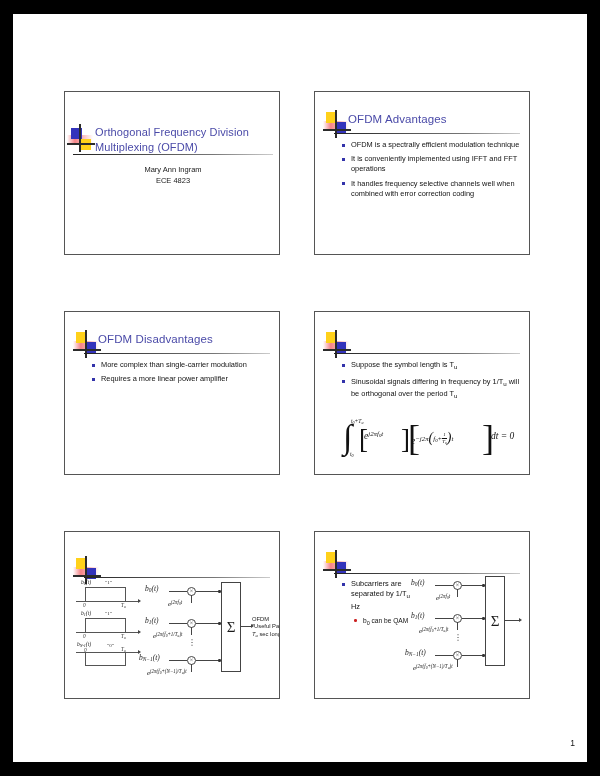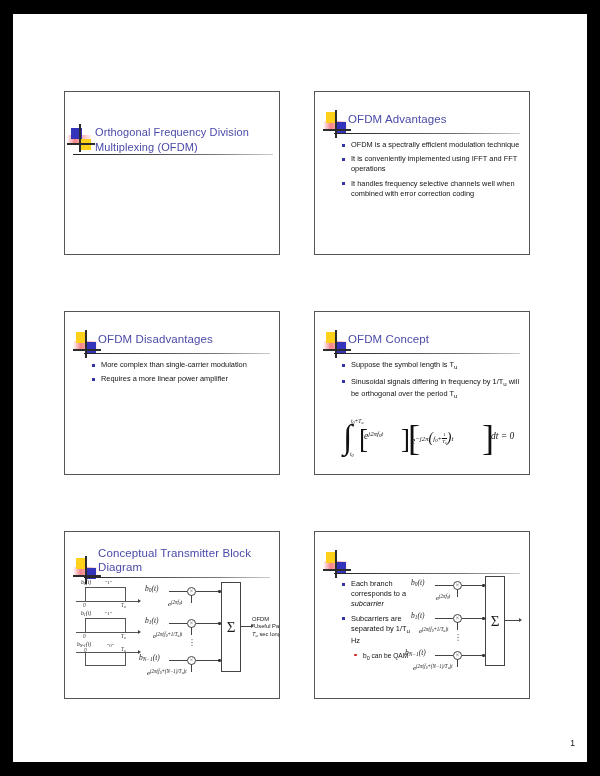--- a/index.html
+++ b/index.html
@@ -357,20 +357,24 @@
     <div class="slide s-c0 s-r0">
       <div class="logo v-title t1-logo">
         <div class="smear"></div>
         <div class="sq-a"></div>
         <div class="sq-b"></div>
         <div class="vbar"></div>
         <div class="hbar"></div>
       </div>
       <div class="slide-title t1-title">Orthogonal Frequency Division Multiplexing (OFDM)</div>
       <div class="title-underline t1-rule"></div>
+      <div class="t1-sub">
+        <div>Mary Ann Ingram</div>
+        <div>ECE 4823</div>
+      </div>
     </div>
 
     <div class="slide s-c1 s-r0">
       <div class="logo v-content c-logo">
         <div class="smear"></div>
         <div class="sq-a"></div>
         <div class="sq-b"></div>
         <div class="vbar"></div>
         <div class="hbar"></div>
       </div>
@@ -400,21 +404,20 @@
     </div>
 
     <div class="slide s-c1 s-r1">
       <div class="logo v-content c-logo">
         <div class="smear"></div>
         <div class="sq-a"></div>
         <div class="sq-b"></div>
         <div class="vbar"></div>
         <div class="hbar"></div>
       </div>
-      <div class="slide-title c-title">OFDM Concept</div>
       <div class="title-underline c-rule"></div>
       <div class="bullets">
         <div class="bullet">Suppose the symbol length is T<sub>u</sub></div>
         <div class="bullet">Sinusoidal signals differing in frequency by 1/T<sub>u</sub> will be orthogonal over the period T<sub>u</sub></div>
       </div>
 
       <div class="formula">
         <div class="int-sign">∫</div>
         <div class="int-top">
           <i>t</i><span class="sub-sc">0</span>+<i>T</i><span class="sub-sc">u</span>
@@ -442,21 +445,20 @@
     </div>
 
     <div class="slide s-c0 s-r2">
       <div class="logo v-content c-logo two-line">
         <div class="smear"></div>
         <div class="sq-a"></div>
         <div class="sq-b"></div>
         <div class="vbar"></div>
         <div class="hbar"></div>
       </div>
-      <div class="slide-title c-title two-line">Conceptual Transmitter Block Diagram</div>
       <div class="title-underline c-rule two-line"></div>
 
       <div class="diagram d5">
 
         <div class="sig-lbl" style="left:10px;top:-1px;">
           b<span class="sub-sc">0</span>(t)
         </div>
         <div class="bit-lbl" style="left:34px;top:0px;">“1”</div>
         <div class="pulsebox" style="left:14px;top:7px;width:41px;height:14px;"></div>
         <div class="axis" style="left:5px;top:21px;width:62px;"></div>
@@ -540,21 +542,20 @@
       <div class="logo v-content c-logo">
         <div class="smear"></div>
         <div class="sq-a"></div>
         <div class="sq-b"></div>
         <div class="vbar"></div>
         <div class="hbar"></div>
       </div>
       <div class="title-underline c-rule"></div>
 
       <div class="bullets" style="width:70px;top:47px;">
-        <div class="bullet">Each branch corresponds to a <i>subcarrier</i></div>
         <div class="bullet">Subcarriers are separated by 1/T<sub>u</sub> Hz</div>
         <div class="bullet sub">b<sub>0</sub> can be QAM</div>
       </div>
 
       <div class="diagram d6">
 
         <div class="lbl" style="left:0px;top:4px;">
           b<span class="sub-sc">0</span>(<i>t</i>)
         </div>
         <div class="wire" style="left:24px;top:11px;width:18px;"></div>

